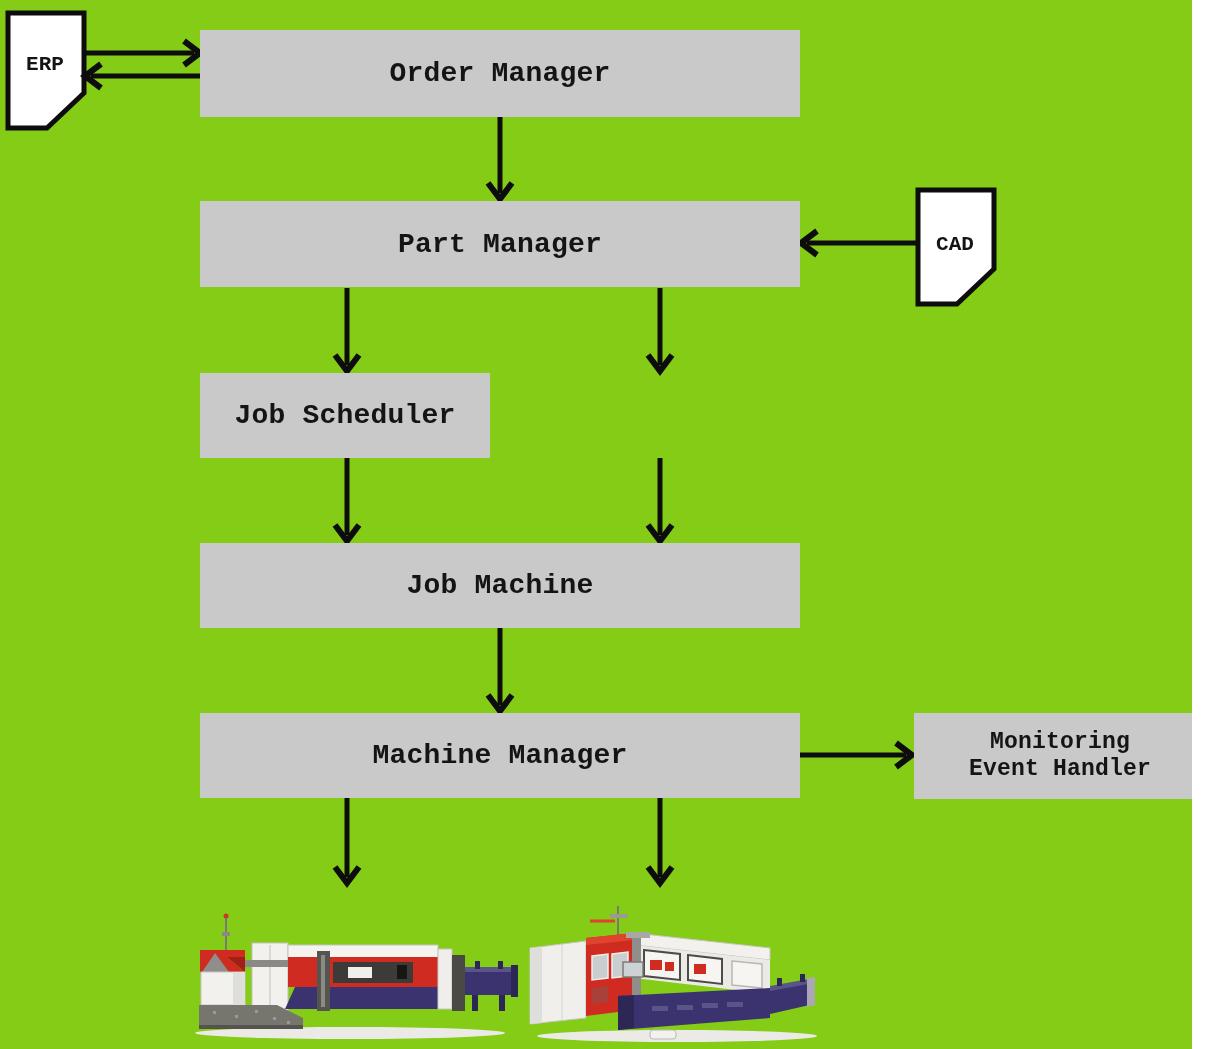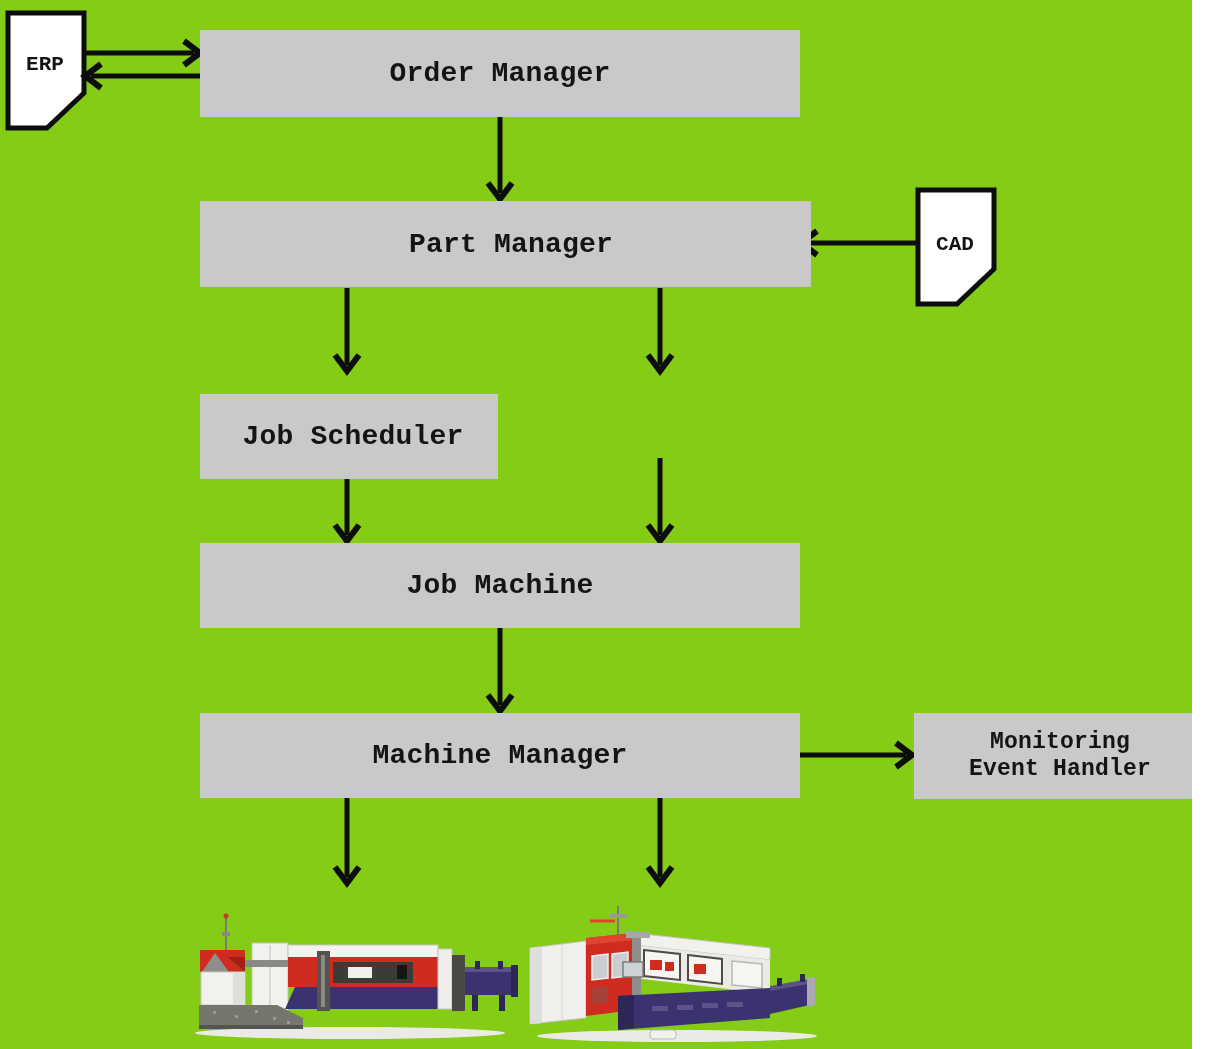--- a/index.html
+++ b/index.html
@@ -111,25 +111,25 @@
     <g>
       <line class="edge" x1="660" y1="798" x2="660" y2="877"></line>
       <path class="head" d="M648,867 L660,883 L672,867"></path>
     </g>
   </svg>
 
   <div class="node" style="left:200px; top:30px; width:600px; height:87px;">
     <span>Order Manager</span>
   </div>
 
-  <div class="node" style="left:200px; top:201px; width:600px; height:86px;padding-left:11px;">
+  <div class="node" style="left:200px; top:201px; width:600px; height:86px;">
     <span>Part Manager</span>
   </div>
 
-  <div class="node" style="left:200px; top:394px; width:290px; height:85px;padding-left:8px;">
+  <div class="node" style="left:200px; top:373px; width:290px; height:85px;">
     <span>Job Scheduler</span>
   </div>
 
 
   <div class="node" style="left:200px; top:543px; width:600px; height:85px;">
     <span>Job Machine</span>
   </div>
 
   <div class="node" style="left:200px; top:713px; width:600px; height:85px;">
     <span>Machine Manager</span>

